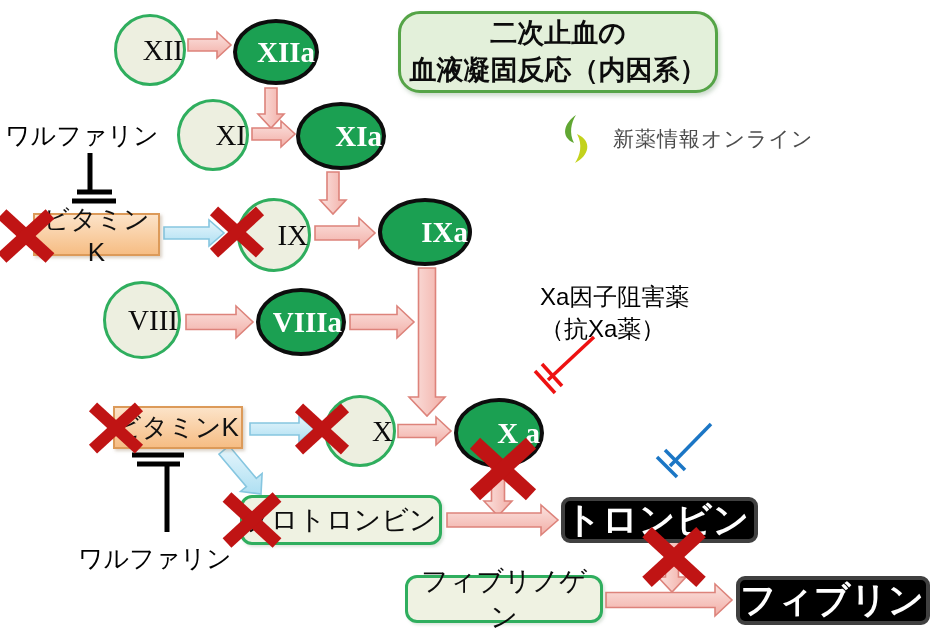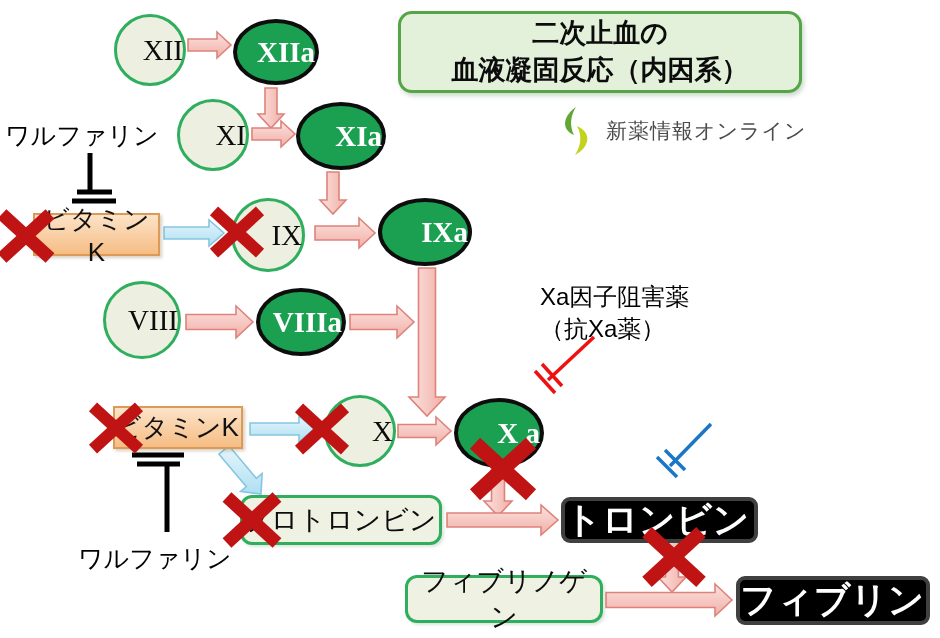--- a/index.html
+++ b/index.html
@@ -28,28 +28,28 @@
   }
   .box.lightgreen{
     background:#EFF2E2;border:3px solid #2FAE5E;border-radius:12px;
     color:#0c0c0c;font-size:27px;box-shadow:2px 2px 3px rgba(120,150,120,0.25);
   }
   .box.green{
     background:#000000;border:4px solid #404040;border-radius:9px;
     color:#ffffff;font-size:36px;font-weight:bold;
   }
   .title-box{
-    position:absolute;left:398px;top:11px;width:404px;height:82px;
-    box-sizing:border-box;background:#E3F0DA;border:3px solid #55A447;border-radius:14px;
+    position:absolute;left:398px;top:11px;width:320px;height:82px;
+    box-sizing:border-box;background:#E3F0DA;border:3px solid #55A447;border-radius:22px;
     display:flex;flex-direction:column;align-items:center;justify-content:center;
     font-size:27px;font-weight:bold;color:#0c0c0c;line-height:37px;
     box-shadow:2px 3px 4px rgba(110,150,110,0.35);
   }
   .label{position:absolute;color:#000;}
-  .logo{position:absolute;left:560px;top:106px;display:flex;align-items:center;gap:12px;}
+  .logo{position:absolute;left:560px;top:114px;display:flex;align-items:center;gap:19px;}
   .logo .logo-text{font-size:21px;color:#4C4C4C;letter-spacing:1px;}
 </style>
 </head>
 <body>
 
 <div id="stage">
 
   <svg id="svg-arrows" class="layer" width="940" height="638">
     <defs>
       <linearGradient id="gradPinkH" x1="0" y1="0" x2="0" y2="1">
@@ -101,21 +101,21 @@
     </div>
   <div class="node dark" style="left:233px;top:19px;width:86px;height:66px">
     <span>XIIa</span>
     </div>
   <div class="node light" style="left:177px;top:99px;width:72px;height:72px">
     <span>XI</span>
     </div>
   <div class="node dark" style="left:296px;top:102px;width:90px;height:68px">
     <span>XIa</span>
     </div>
-  <div class="node light" style="left:231px;top:198px;width:74px;height:74px">
+  <div class="node light" style="left:237px;top:198px;width:74px;height:74px">
     <span>IX</span>
     </div>
   <div class="node dark" style="left:378px;top:198px;width:94px;height:68px">
     <span>IXa</span>
     </div>
   <div class="node light" style="left:103px;top:281px;width:78px;height:78px">
     <span>VIII</span>
     </div>
   <div class="node dark" style="left:256px;top:288px;width:90px;height:68px">
     <span>VIIIa</span>

